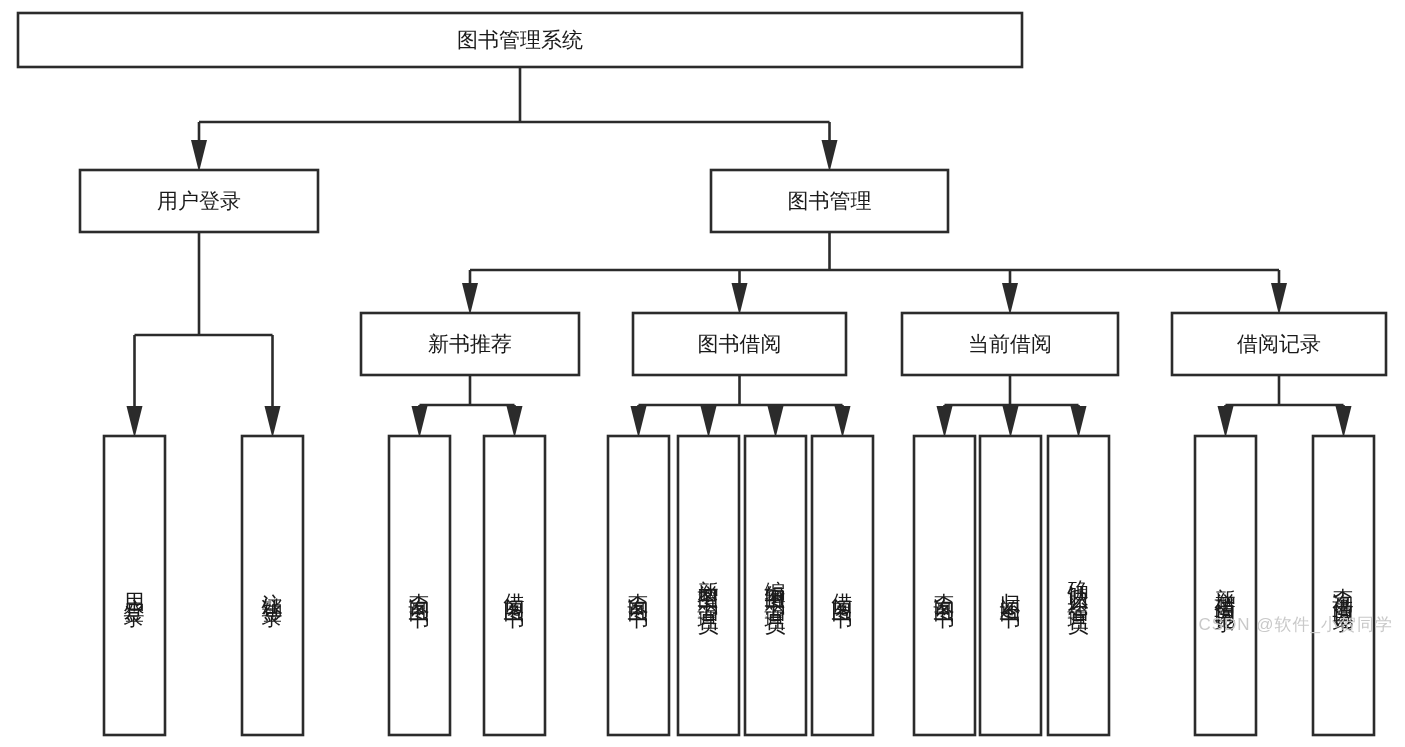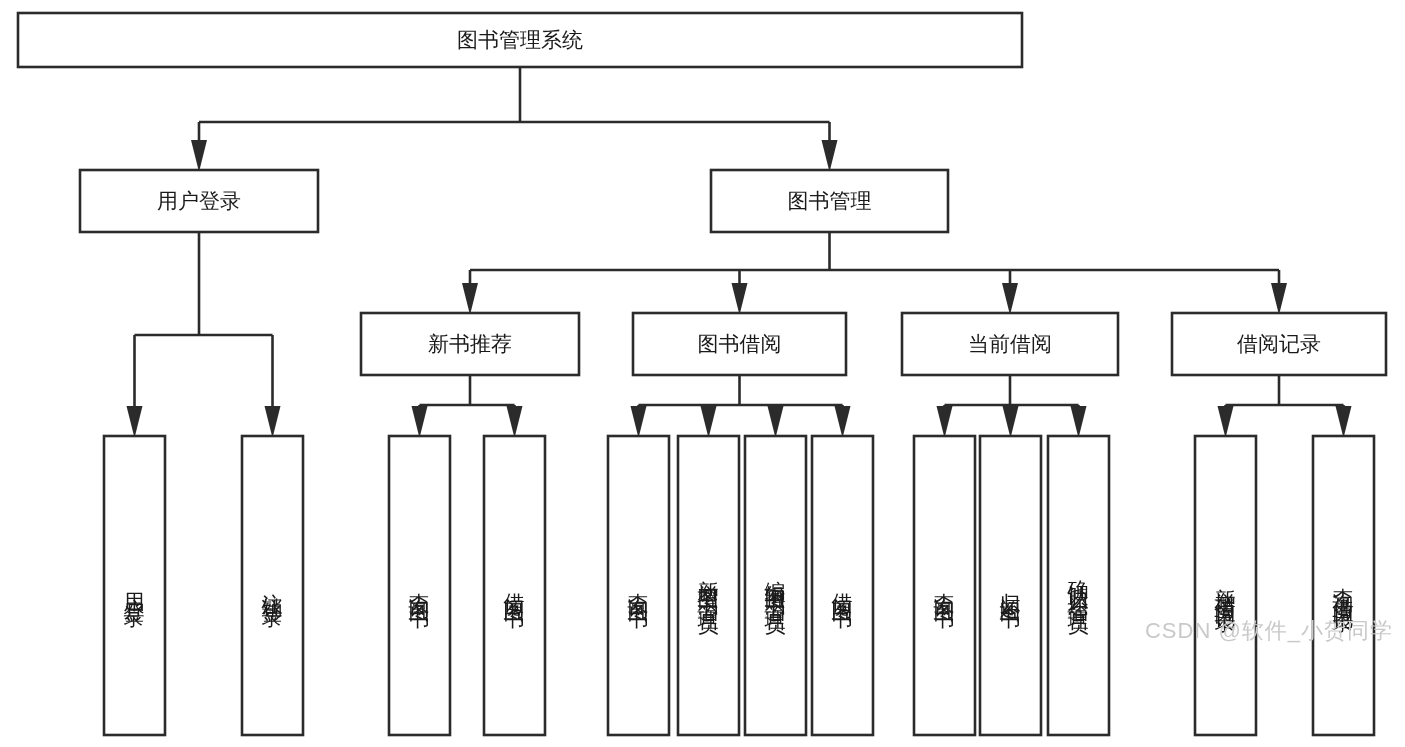--- a/index.html
+++ b/index.html
@@ -58,23 +58,23 @@
     writing-mode: vertical-rl;
     text-orientation: upright;
     letter-spacing: 5px;
     line-height: 1;
     white-space: nowrap;
     pointer-events: none;
   }
   .watermark {
     position: absolute;
     right: 12px;
-    bottom: 10px;
+    bottom: 20px;
     font-family: "Liberation Sans", "DejaVu Sans", sans-serif;
-    font-size: 22px;
+    font-size: 17px;
     color: #c9c9c9;
     letter-spacing: 1px;
     white-space: nowrap;
   }
 </style>
 </head>
 <body>
 
 <div id="diagram-root">
   <svg id="diagram-svg" viewBox="0 0 1405 747">

